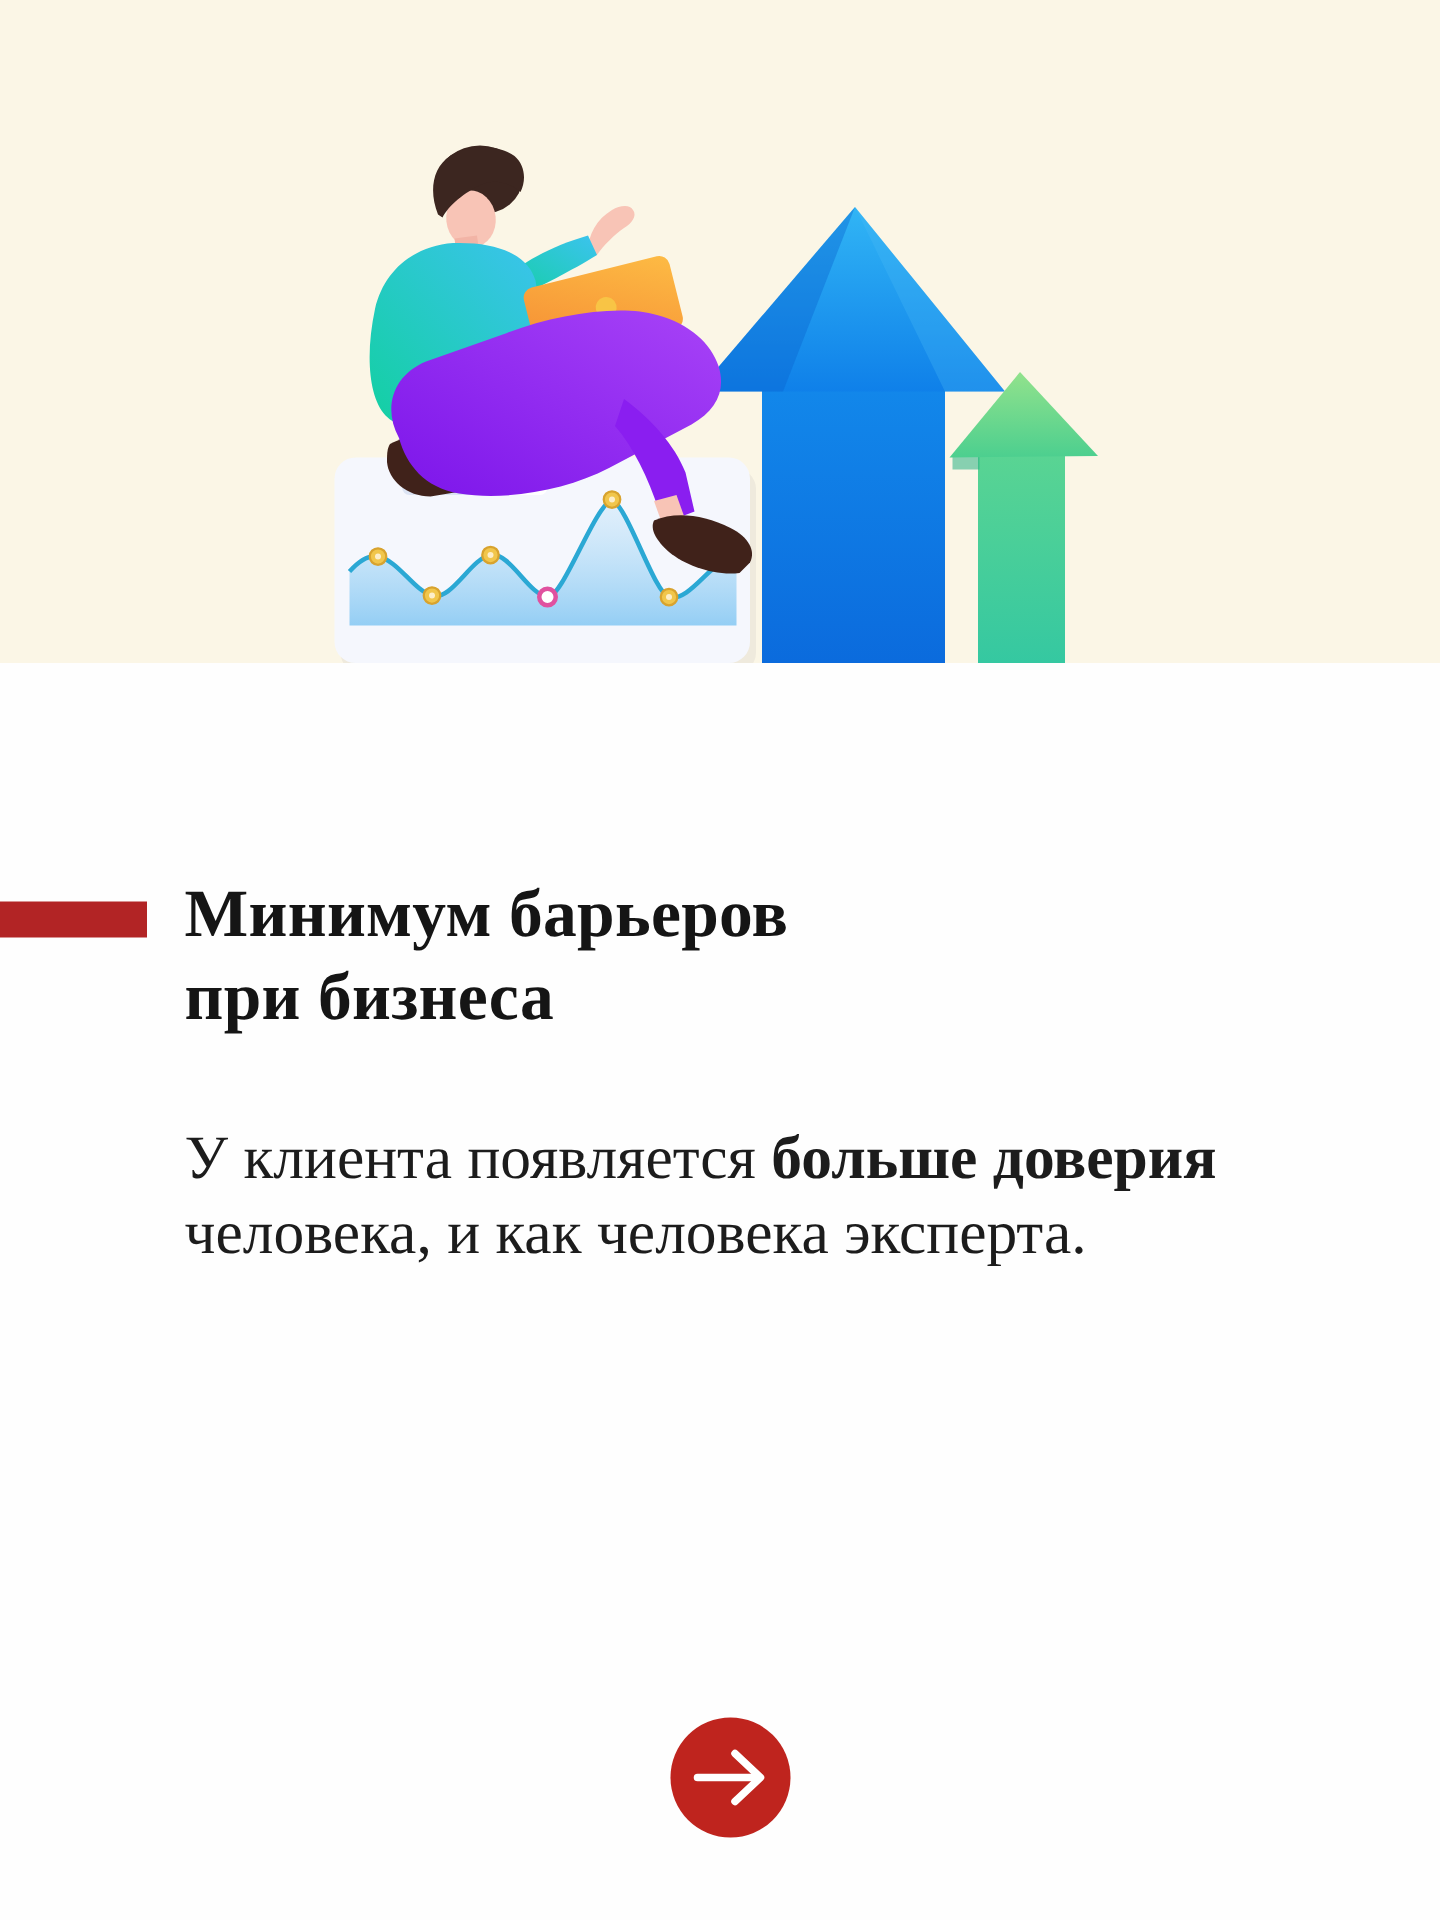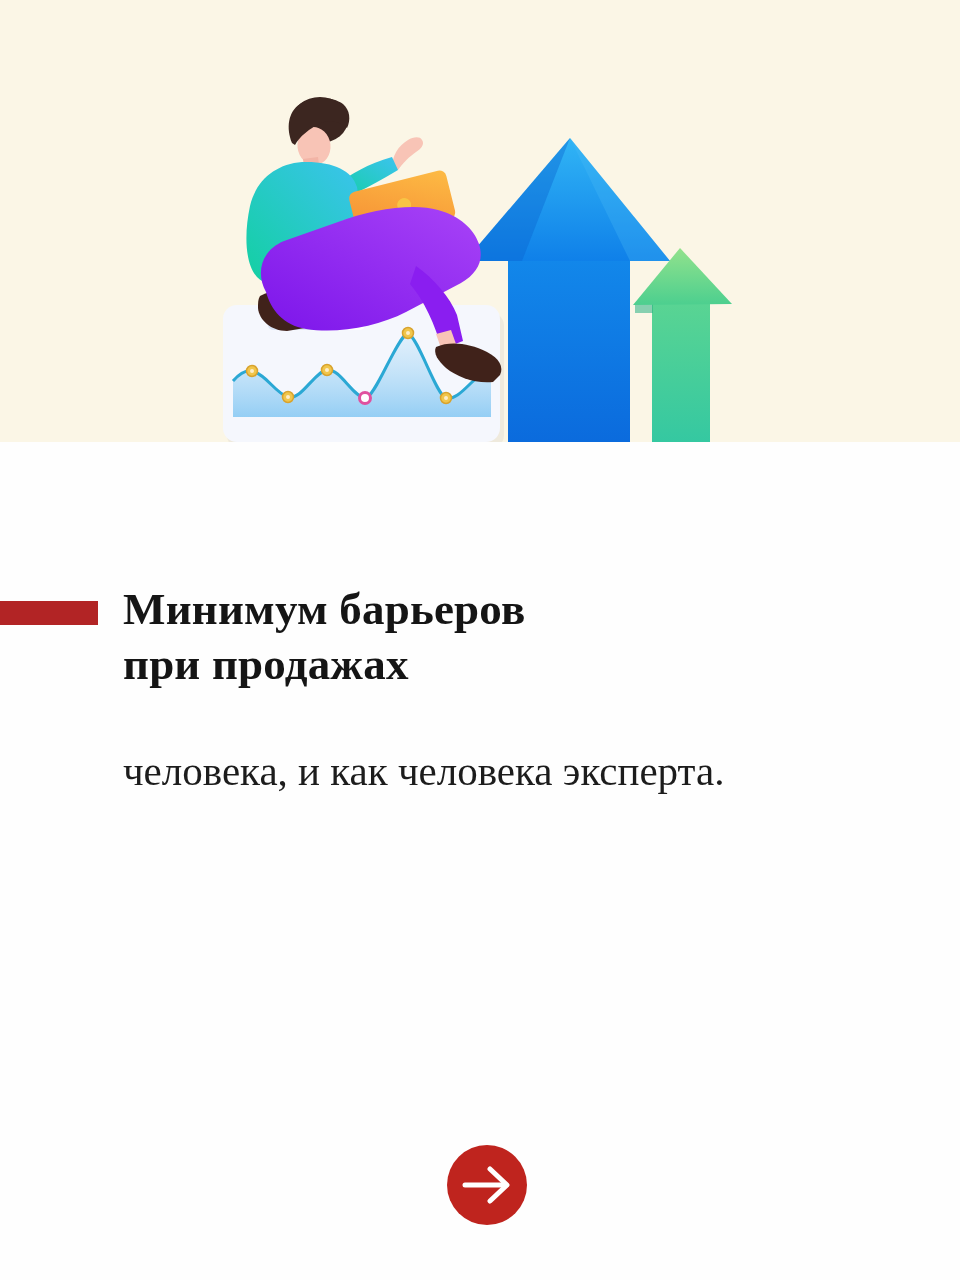--- a/index.html
+++ b/index.html
@@ -146,24 +146,25 @@
         <polygon points="436,334 451,330 456,344 441,348" fill="#f8c4b6"></polygon>
         <path d="M436,347 C450,341 469,343 487,352 C499,358 504,367 500,375 L493,382 C476,384 457,377 446,368 C438,361 433,353 436,347 Z" fill="#40221a"></path>
       </g>
     </svg>
   </div>
 
   <div class="accent-bar"></div>
 
   <h1 class="title" id="title" style="margin:0;">
       <div class="line"><span>Минимум барьеров</span></div>
-      <div class="line"><span>при продажах</span></div>
+      <div class="line"><span>при бизнеса</span></div>
     </h1>
 
   <div class="body-text" id="body">
+      <div class="line"><span>У клиента появляется </span><b>больше доверия</b></div>
       <div class="line"><span>человека, и как человека эксперта.</span></div>
     </div>
 
   <button class="next-btn" aria-label="next">
     <svg width="52" height="40" viewBox="0 0 52 40" aria-hidden="true">
       <g stroke="#ffffff" stroke-width="5" fill="none" stroke-linecap="round" stroke-linejoin="round">
         <line x1="4" y1="20" x2="45" y2="20"></line>
         <polyline points="29,4 46,20 29,36"></polyline>
       </g>
     </svg>

